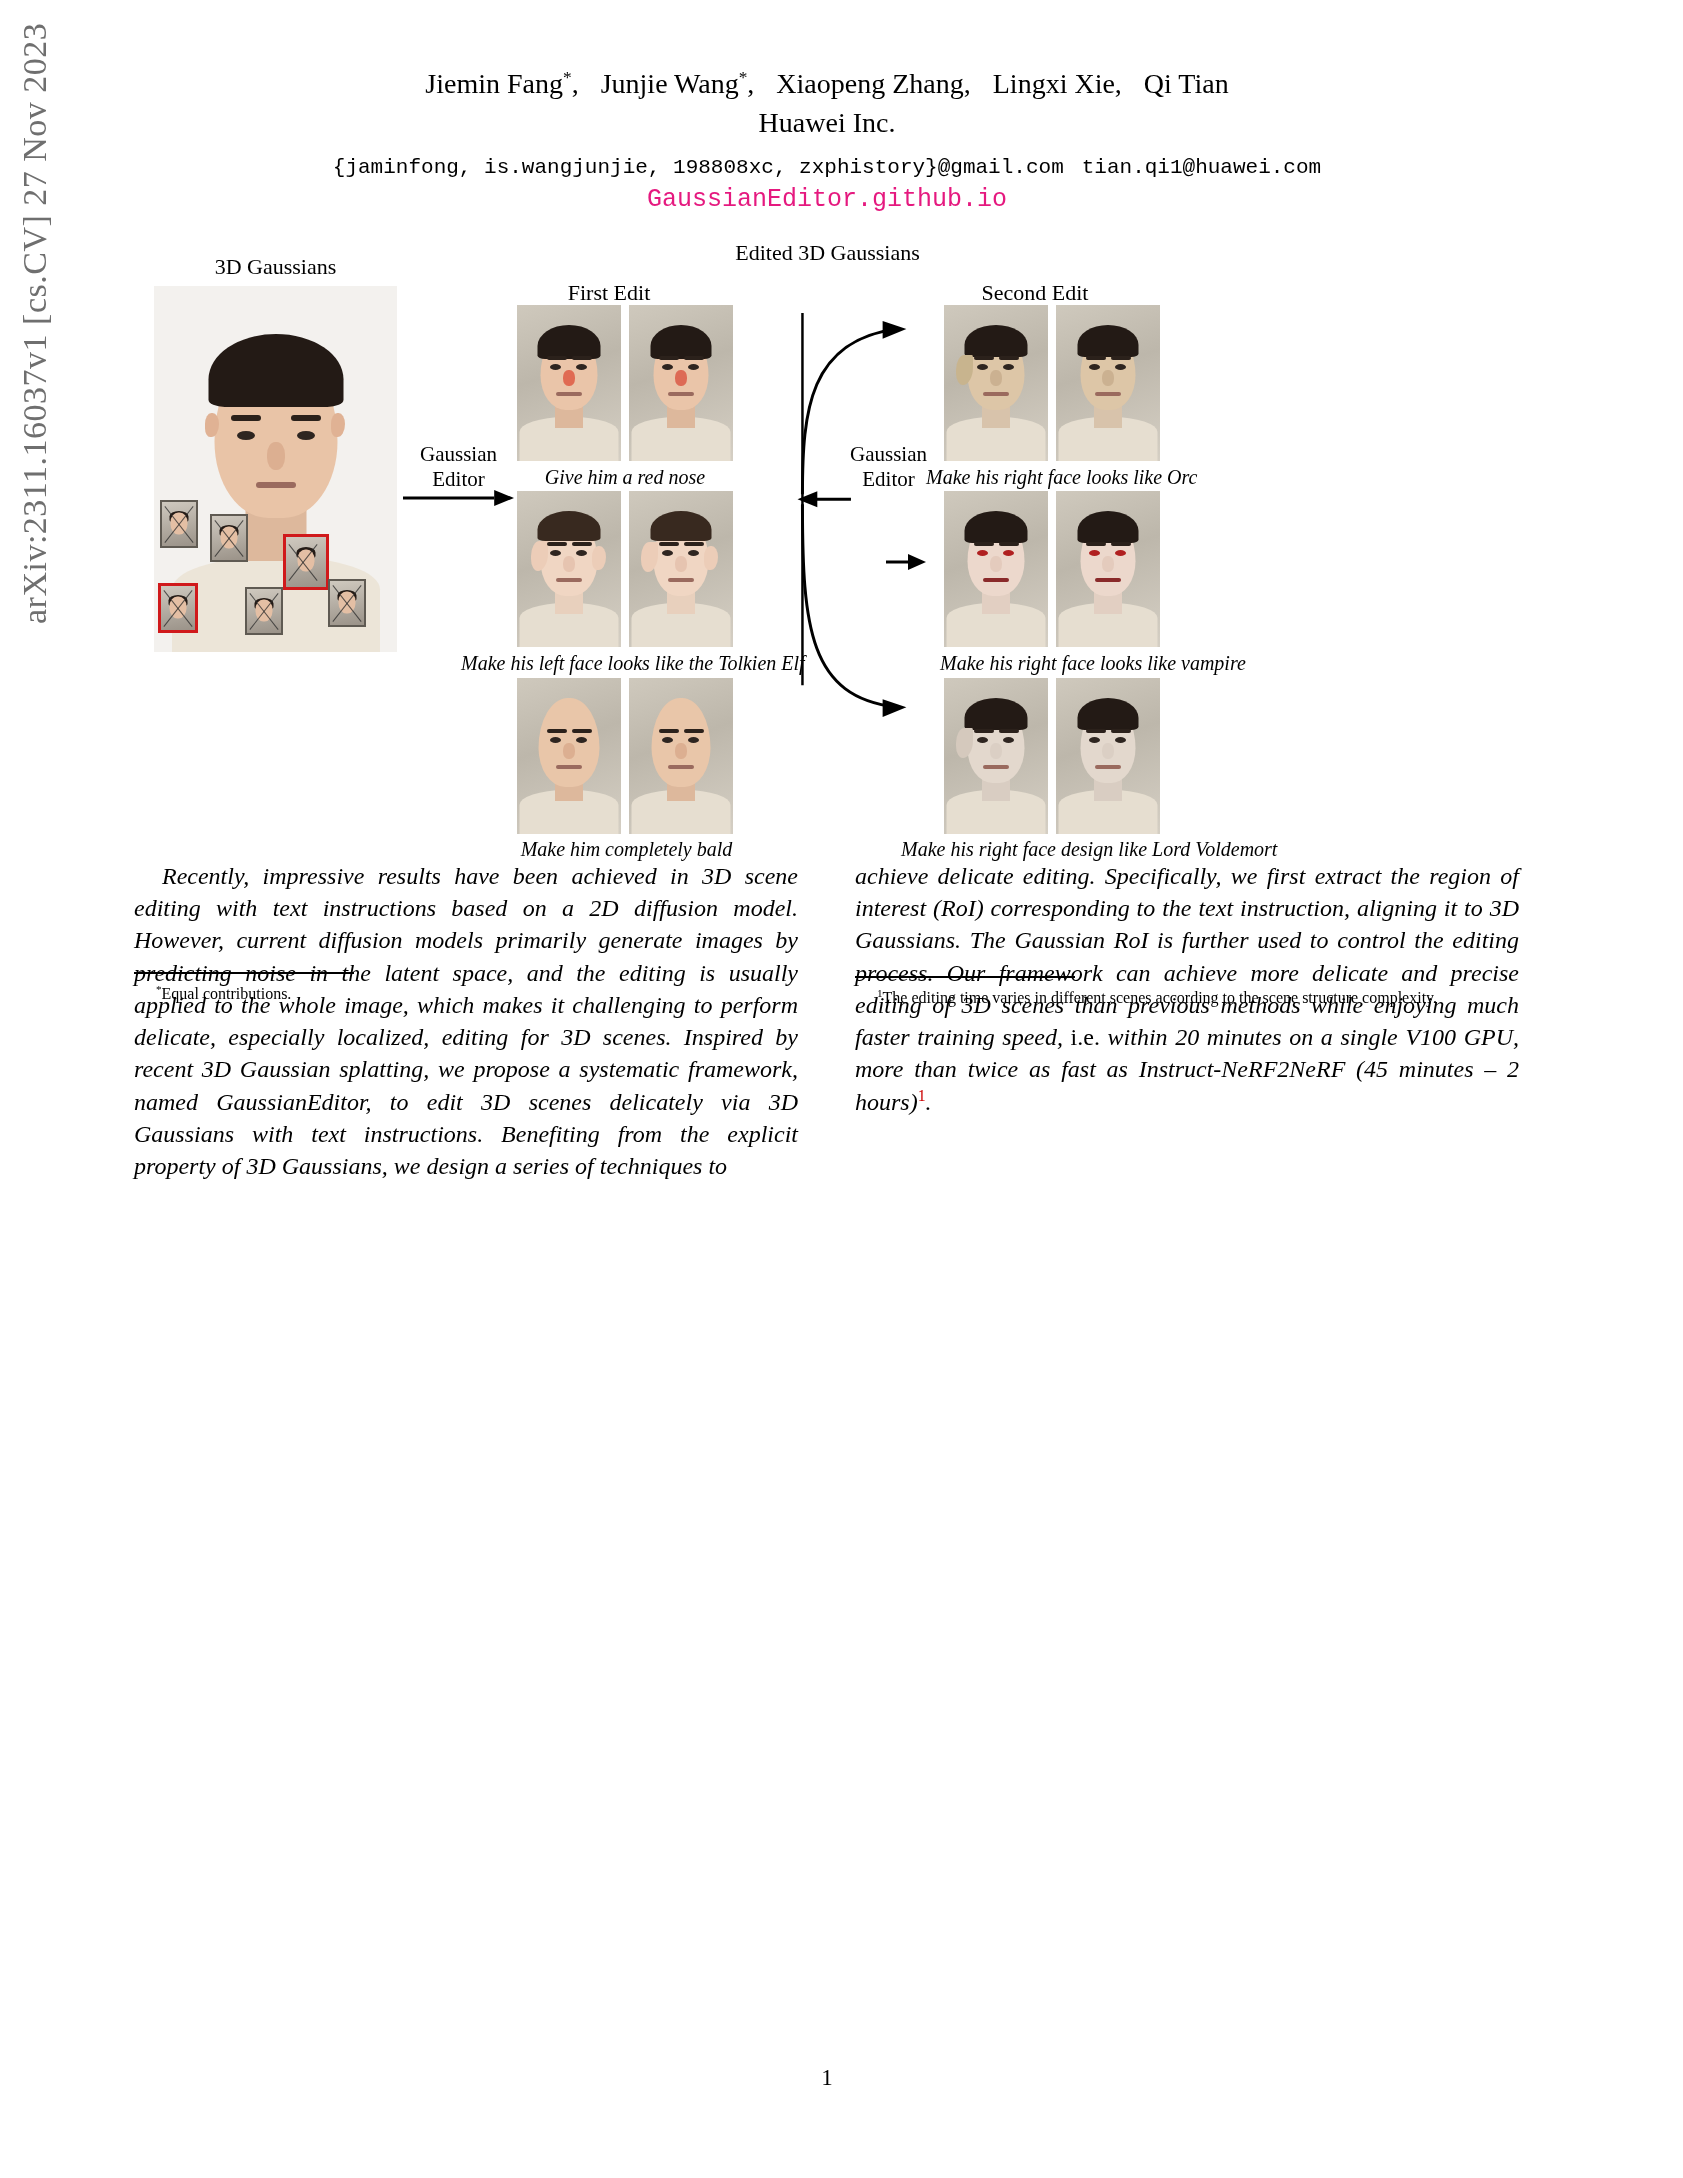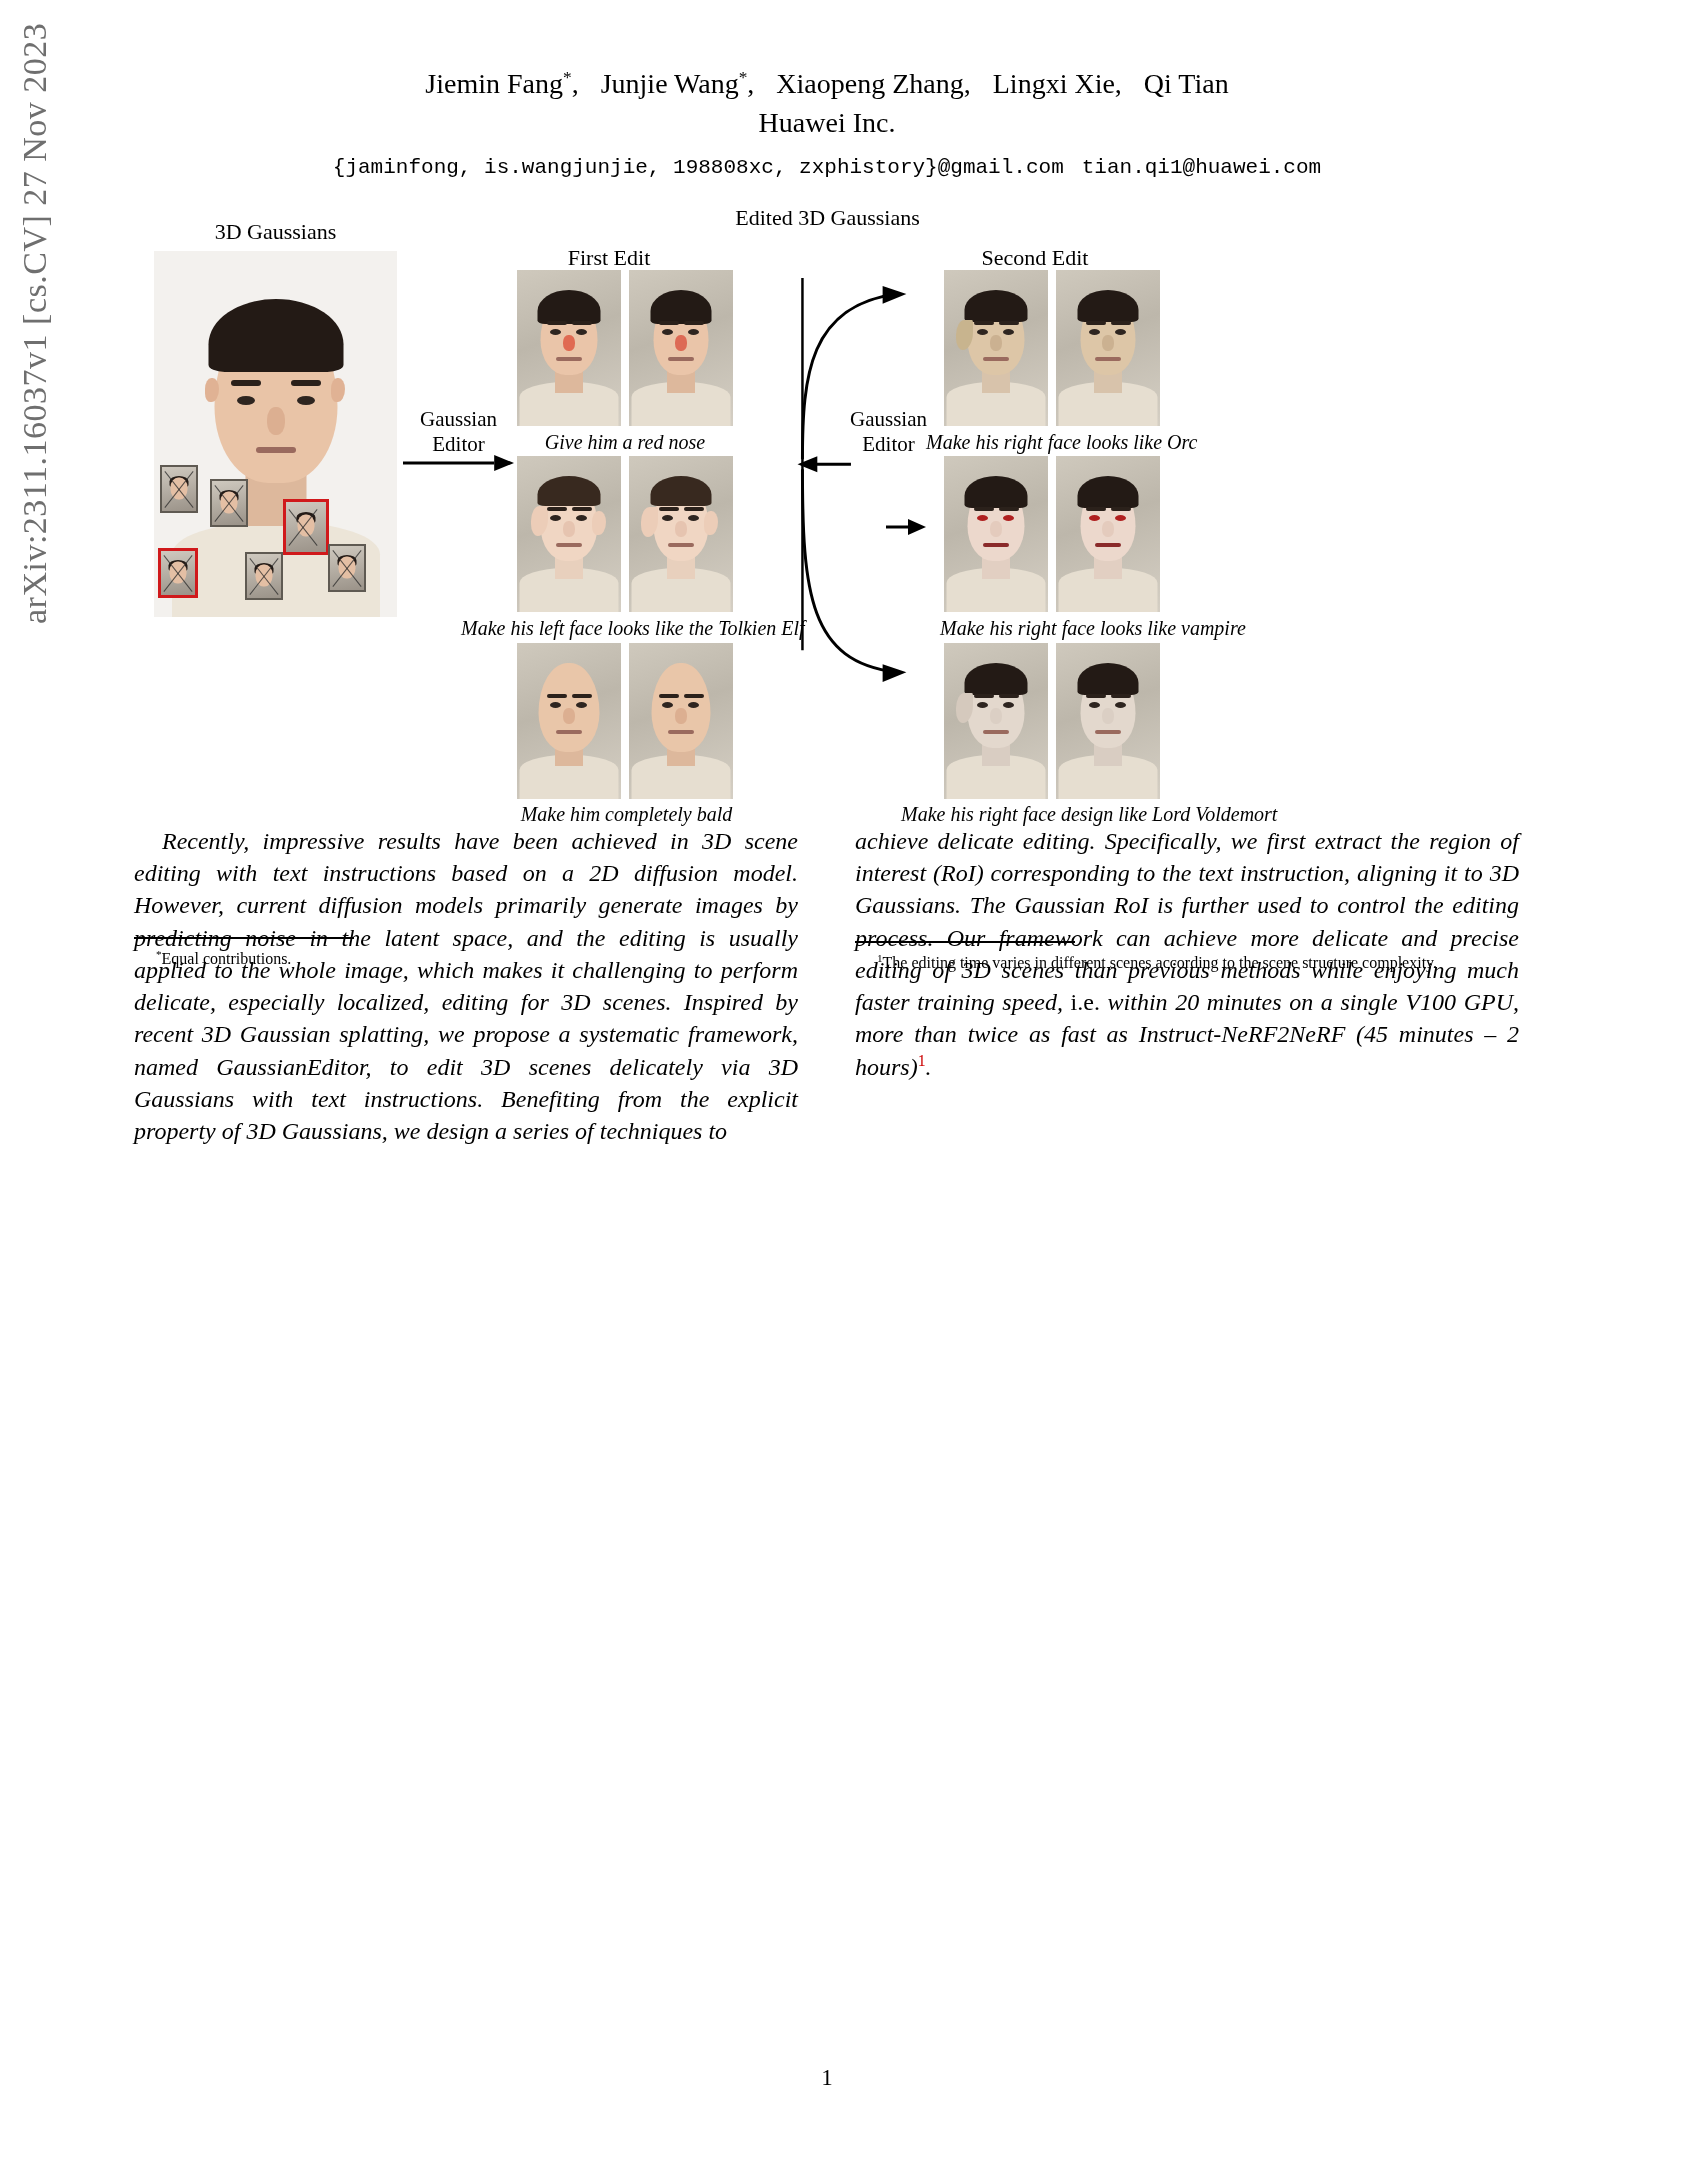--- a/index.html
+++ b/index.html
@@ -327,20 +327,21 @@
 
 
   <div id="author-line">
     <span class="author"><span>Jiemin Fang</span><span class="sup">*</span><span>,</span></span><span class="sep"></span><span class="author"><span>Junjie Wang</span><span class="sup">*</span><span>,</span></span><span class="sep"></span><span class="author"><span>Xiaopeng Zhang</span><span>,</span></span><span class="sep"></span><span class="author"><span>Lingxi Xie</span><span>,</span></span><span class="sep"></span><span class="author"><span>Qi Tian</span></span>
   </div>
   <div id="affiliation">Huawei Inc.</div>
 
   <div id="emails">
     <span>{jaminfong, is.wangjunjie, 198808xc, zxphistory}@gmail.com</span><span class="gap"></span><span>tian.qi1@huawei.com</span>
   </div>
+  <div id="project-url">GaussianEditor.github.io</div>
 
   <div id="figure">
 
     <div class="fig-label" style="left:535px; top:8px; width:317px;">Edited 3D Gaussians</div>
     <div class="fig-label" style="left:366px; top:48px; width:218px;">First Edit</div>
     <div class="fig-label" style="left:792px; top:48px; width:218px;">Second Edit</div>
     <div class="fig-label" style="left:20px; top:22px; width:243px;">3D Gaussians</div>
 
     <div id="big-gauss">
       <div class="splat-bg"></div>

